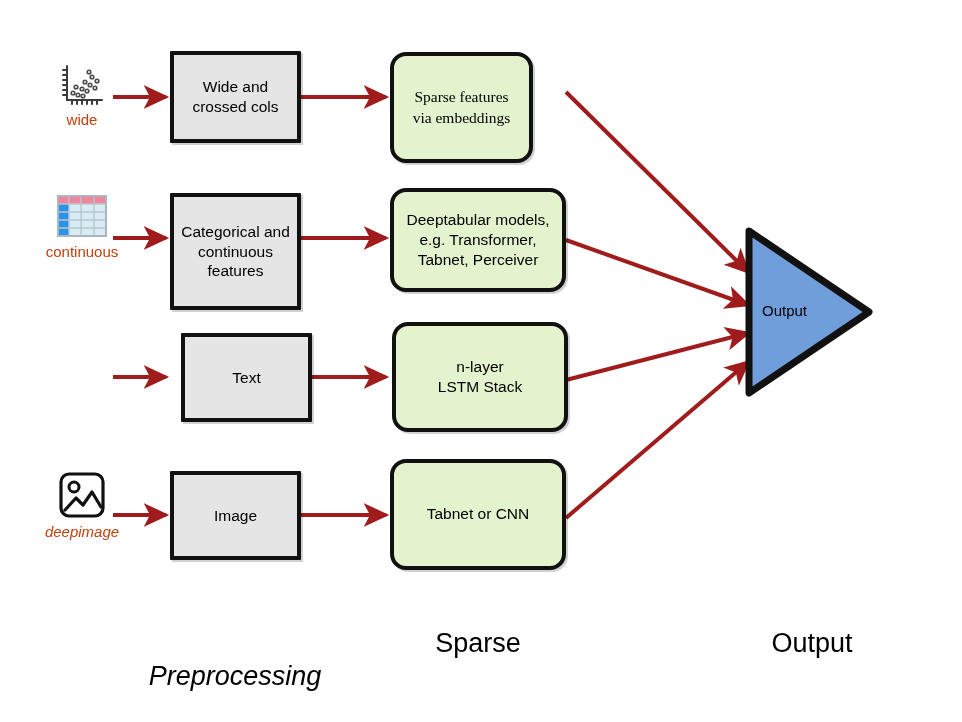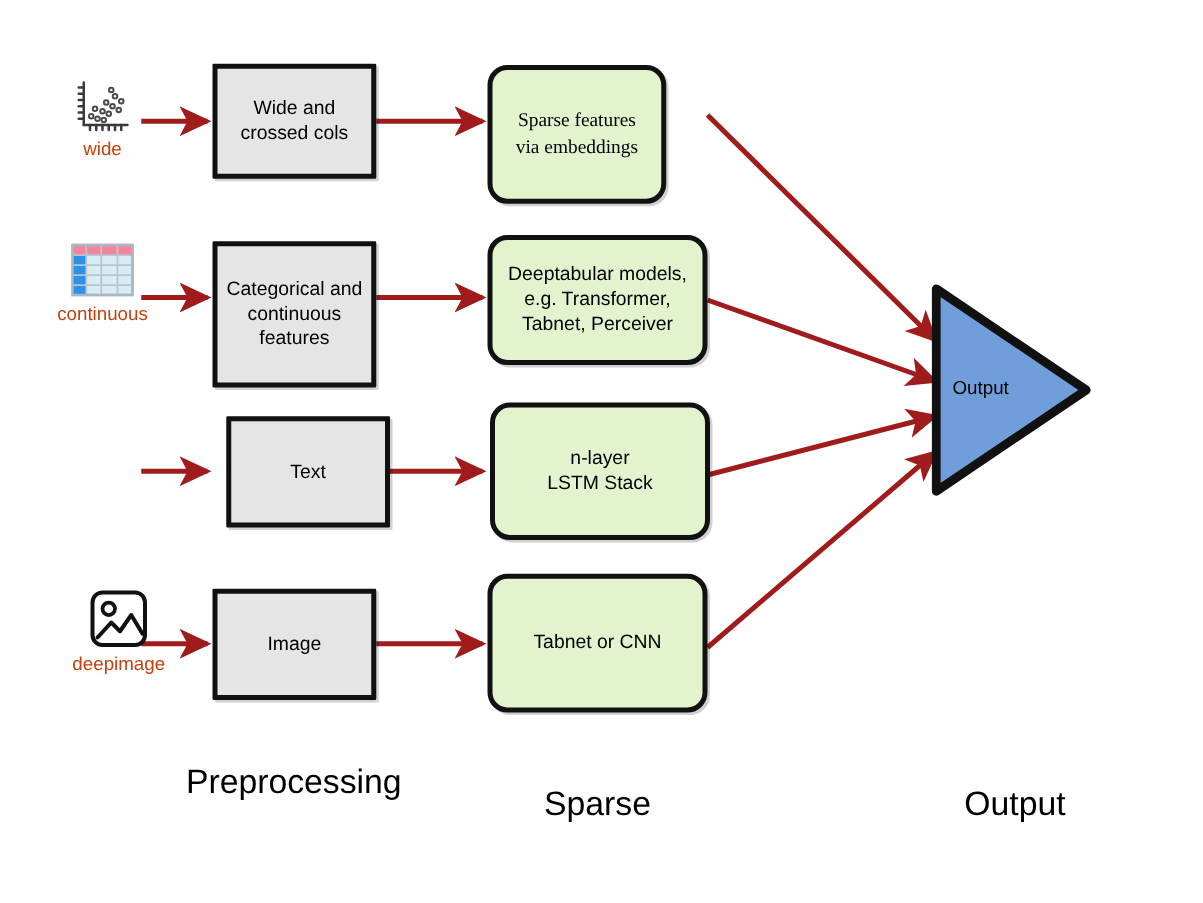--- a/index.html
+++ b/index.html
@@ -219,21 +219,21 @@
 
   <div class="prep-box" style="left:170px; top:333px; width:131px; height:89px;margin-left:11px;">
     <span class="box-text">Text</span>
   </div>
 
   <div class="model-box" style="left:392px; top:322px; width:176px; height:110px;">
     <span class="box-text">n-layer
 LSTM Stack</span>
   </div>
 
-  <div class="source-cell" style="left:35px; top:470px;">
+  <div class="source-cell" style="left:22px; top:470px;font-style:italic;">
     <svg class="source-icon" width="50" height="50" viewBox="0 0 50 50" xmlns="http://www.w3.org/2000/svg">
       <rect x="4" y="4" width="42" height="42" rx="8" ry="8" fill="#ffffff" stroke="#111111" stroke-width="3.2"></rect>
       <circle cx="17" cy="17" r="5" fill="none" stroke="#111111" stroke-width="3"></circle>
       <path d="M8,40 L19,28 L26,35 L35,22 L44,37" fill="none" stroke="#111111" stroke-width="3.2" stroke-linejoin="round" stroke-linecap="round"></path>
     </svg>
     <span class="source-label">deepimage</span>
   </div>
 
   <div class="prep-box" style="left:170px; top:471px; width:131px; height:89px;">
     <span class="box-text">Image</span>
@@ -241,21 +241,21 @@
 
   <div class="model-box" style="left:390px; top:459px; width:176px; height:111px;">
     <span class="box-text">Tabnet or CNN</span>
   </div>
 
   <svg id="output-shape" viewBox="0 0 130 172" xmlns="http://www.w3.org/2000/svg">
     <polygon points="5,5 125,86 5,167" fill="#6f9edb" stroke="#111111" stroke-width="7" stroke-linejoin="round"></polygon>
   </svg>
   <div id="output-label">Output</div>
 
-  <div class="stage-caption" style="left:115px; top:610px; width:240px;">
+  <div class="stage-caption" style="left:115px; top:661px; width:240px;font-style:italic;">
     <span>Preprocessing</span>
   </div>
   <div class="stage-caption" style="left:378px; top:628px; width:200px;">
     <span>Sparse</span>
   </div>
   <div class="stage-caption" style="left:712px; top:628px; width:200px;">
     <span>Output</span>
   </div>
 
 </div>

